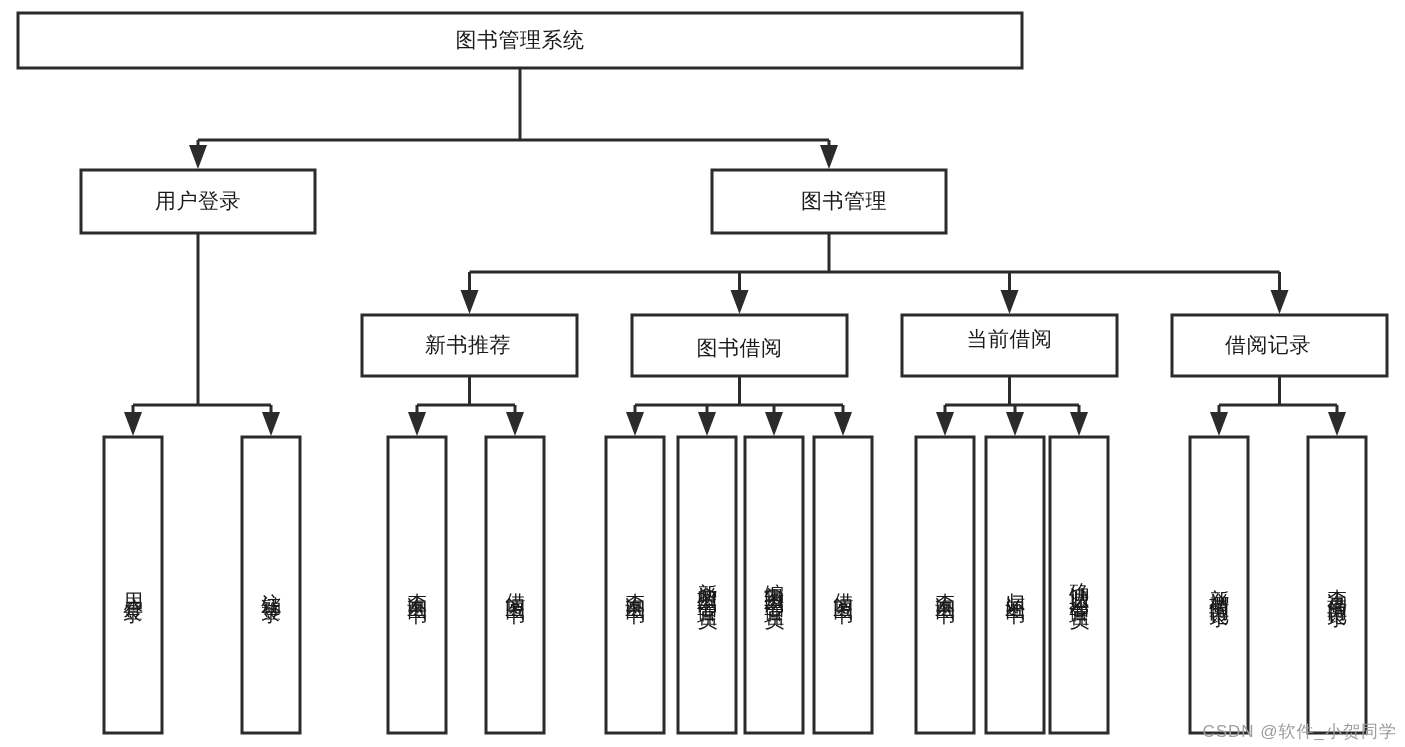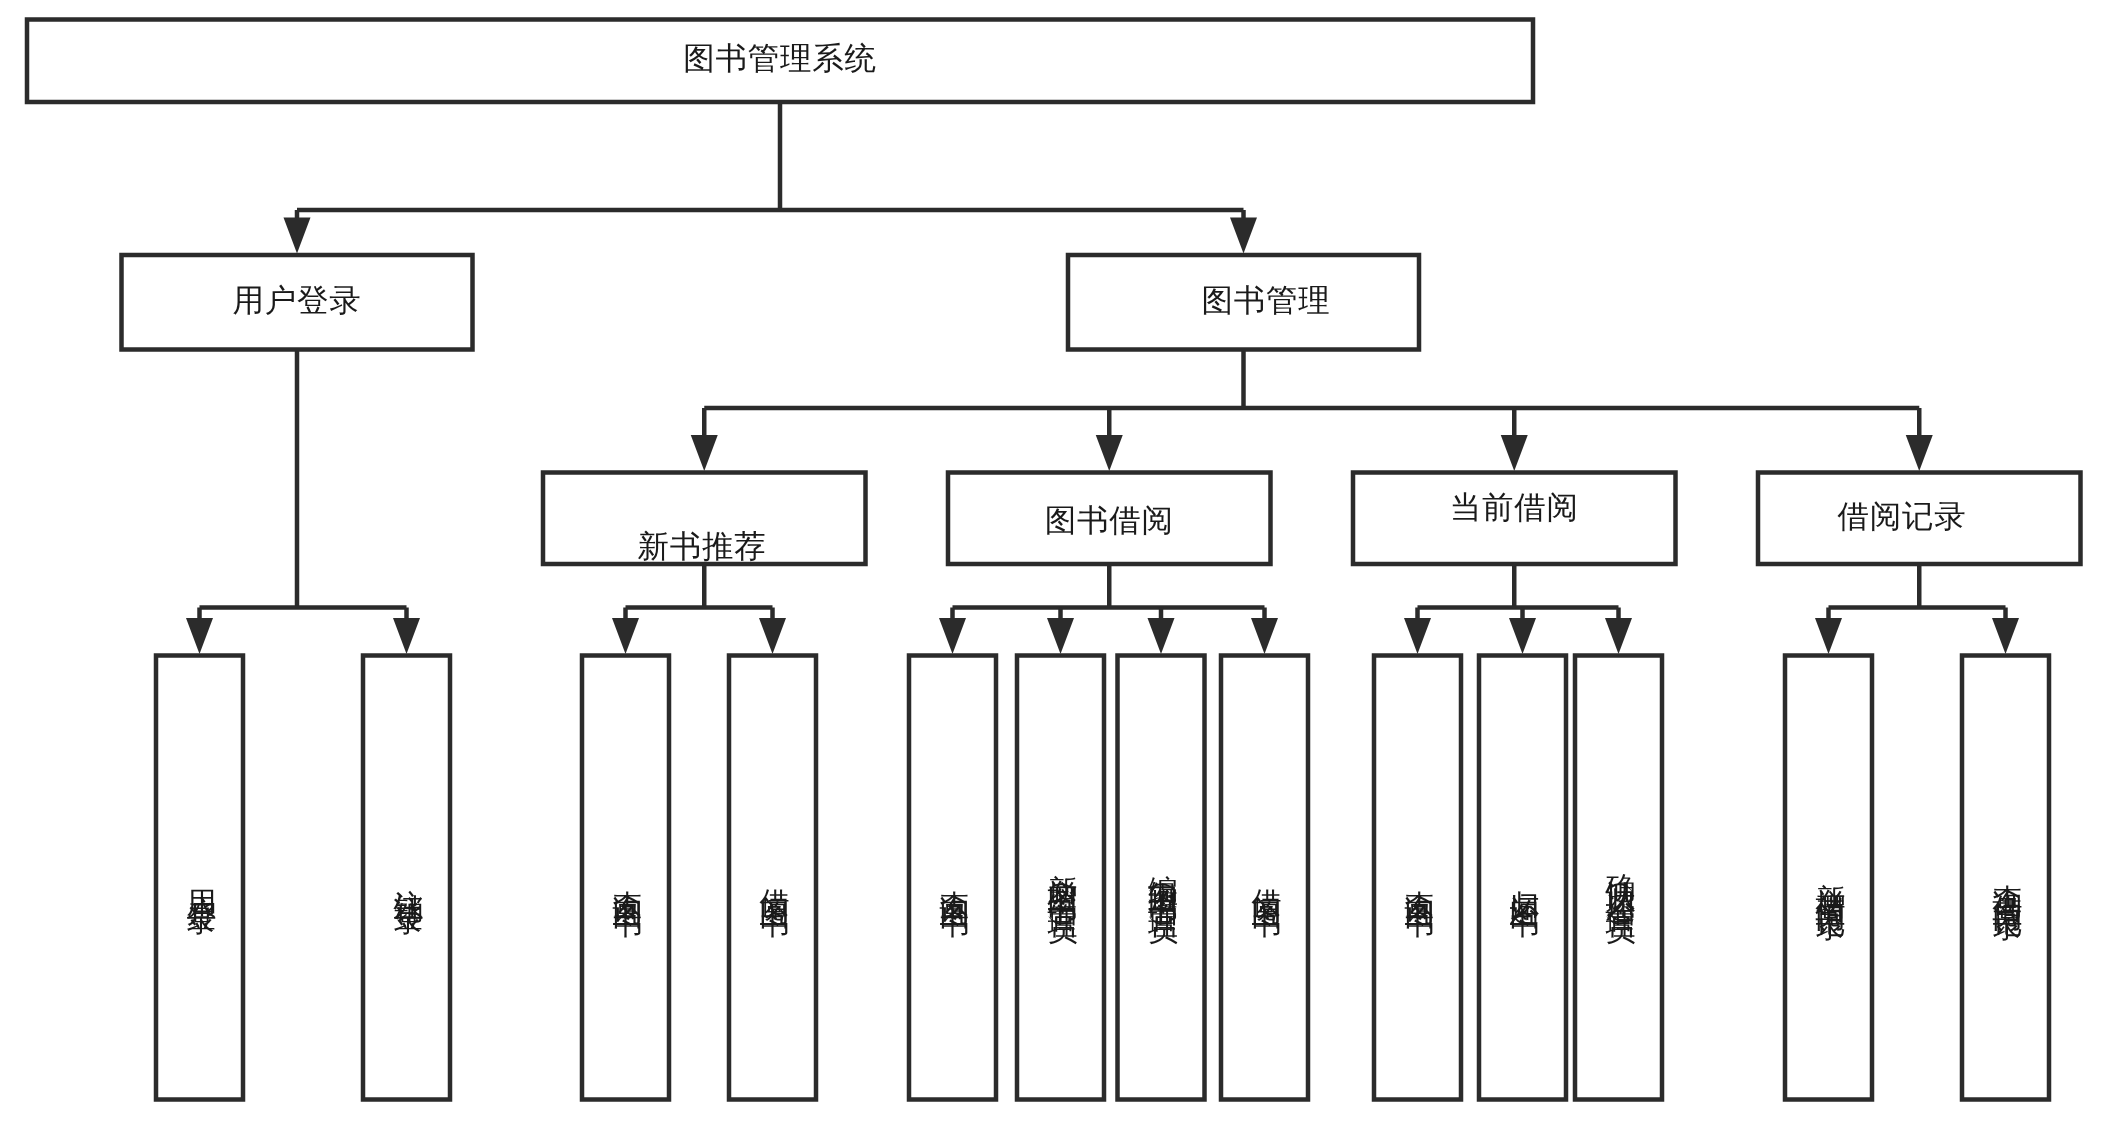--- a/index.html
+++ b/index.html
@@ -144,31 +144,32 @@
       <rect x="916" y="437" width="58" height="296" class="node-box"></rect>
       <rect x="986" y="437" width="58" height="296" class="node-box"></rect>
       <rect x="1050" y="437" width="58" height="296" class="node-box"></rect>
       <rect x="1190" y="437" width="58" height="296" class="node-box"></rect>
       <rect x="1308" y="437" width="58" height="296" class="node-box"></rect>
     </svg>
   <div id="label-layer">
       <div class="node-label" style="left: 18px; top: 13px; width: 1004px; height: 55px;">图书管理系统</div>
       <div class="node-label" style="left: 81px; top: 170px; width: 234px; height: 63px;">用户登录</div>
       <div class="node-label" style="left: 712px; top: 170px; width: 234px; height: 63px; padding-left: 15px;">图书管理</div>
-      <div class="node-label" style="left: 362px; top: 315px; width: 212px; height: 61px; margin-top: 20px;">新书推荐</div>
+      <div class="node-label" style="left: 362px; top: 315px; width: 212px; height: 61px;">新书推荐</div>
       <div class="node-label" style="left: 632px; top: 315px; width: 215px; height: 66px;">图书借阅</div>
       <div class="node-label" style="left: 902px; top: 315px; width: 215px; height: 48px;">当前借阅</div>
       <div class="node-label" style="left: 1172px; top: 315px; width: 192px; height: 61px;">借阅记录</div>
       <div class="node-label vertical" style="left: 104px; top: 437px; width: 58px; height: 296px;">用户登录</div>
       <div class="node-label vertical" style="left: 242px; top: 437px; width: 58px; height: 296px;">注销登录</div>
       <div class="node-label vertical" style="left: 388px; top: 437px; width: 58px; height: 296px;">查询图书</div>
       <div class="node-label vertical" style="left: 486px; top: 437px; width: 58px; height: 296px;">借阅图书</div>
       <div class="node-label vertical" style="left: 606px; top: 437px; width: 58px; height: 296px;">查询图书</div>
       <div class="node-label vertical" style="left: 678px; top: 437px; width: 58px; height: 296px;">新增图书（管理员）</div>
       <div class="node-label vertical" style="left: 745px; top: 437px; width: 58px; height: 296px;">编辑图书（管理员）</div>
       <div class="node-label vertical" style="left: 814px; top: 437px; width: 58px; height: 296px;">借阅图书</div>
       <div class="node-label vertical" style="left: 916px; top: 437px; width: 58px; height: 296px;">查询图书</div>
       <div class="node-label vertical" style="left: 986px; top: 437px; width: 58px; height: 296px;">归还图书</div>
       <div class="node-label vertical" style="left: 1050px; top: 437px; width: 58px; height: 296px;">确认归还（管理员）</div>
       <div class="node-label vertical" style="left: 1190px; top: 437px; width: 58px; height: 296px;">新增借阅记录</div>
       <div class="node-label vertical" style="left: 1308px; top: 437px; width: 58px; height: 296px;">查询借阅记录</div>
     </div>
+  <div class="watermark">CSDN @软件_小贺同学</div>
 </div>
 
 </body></html>

